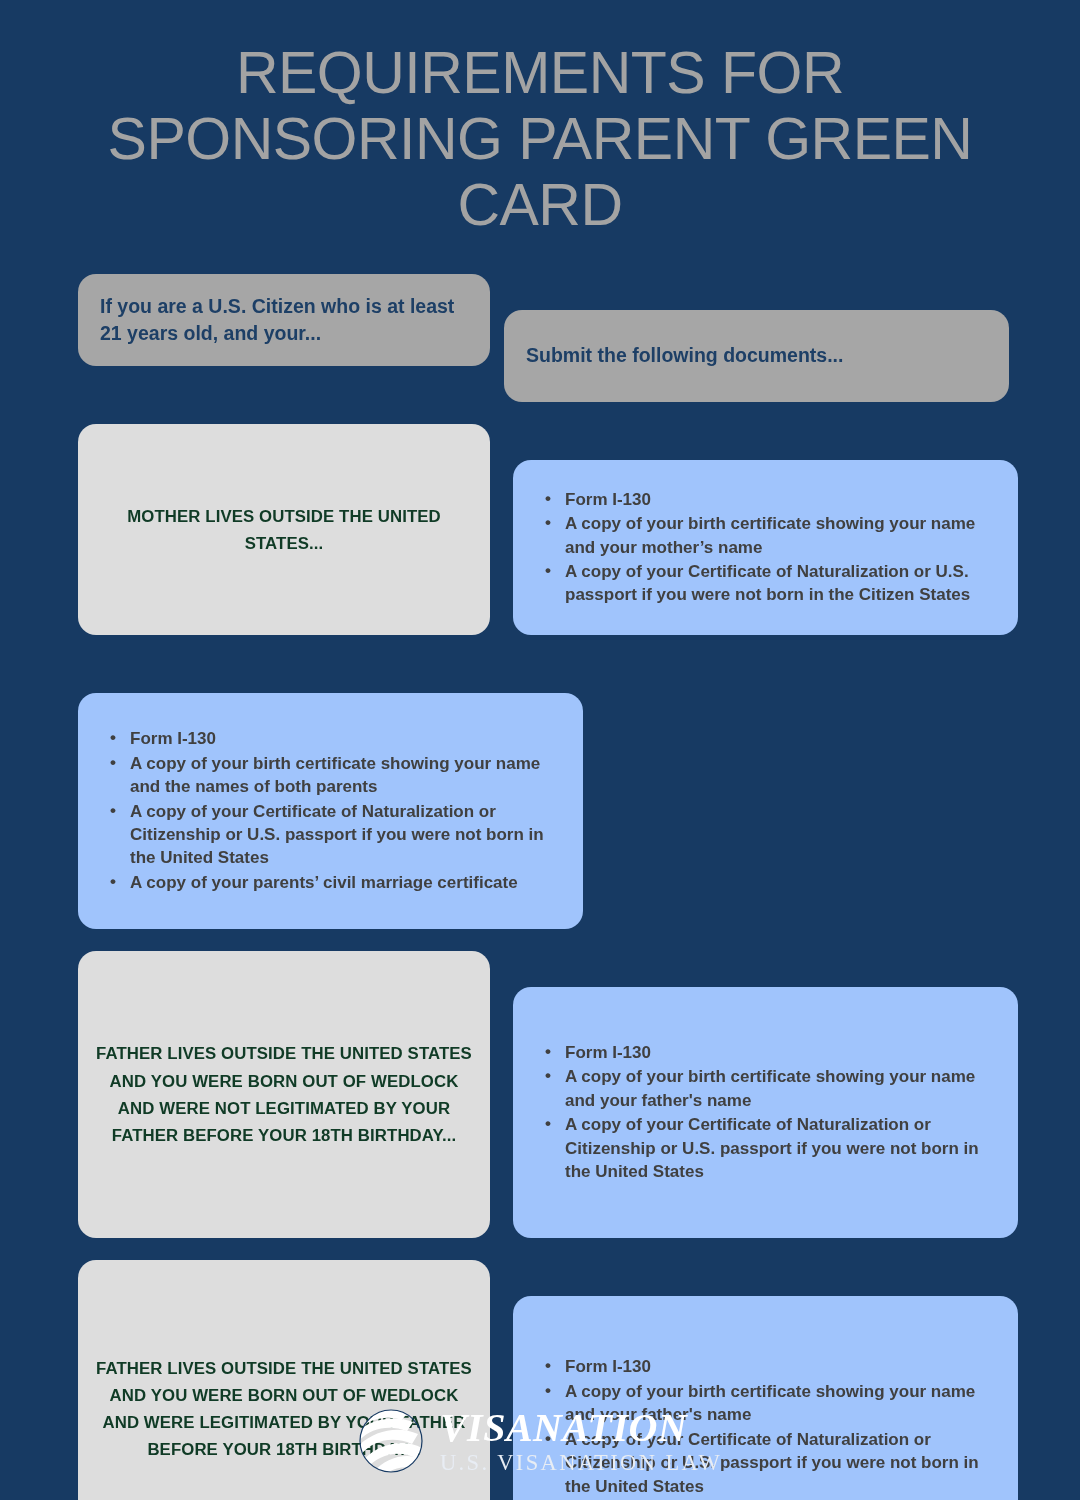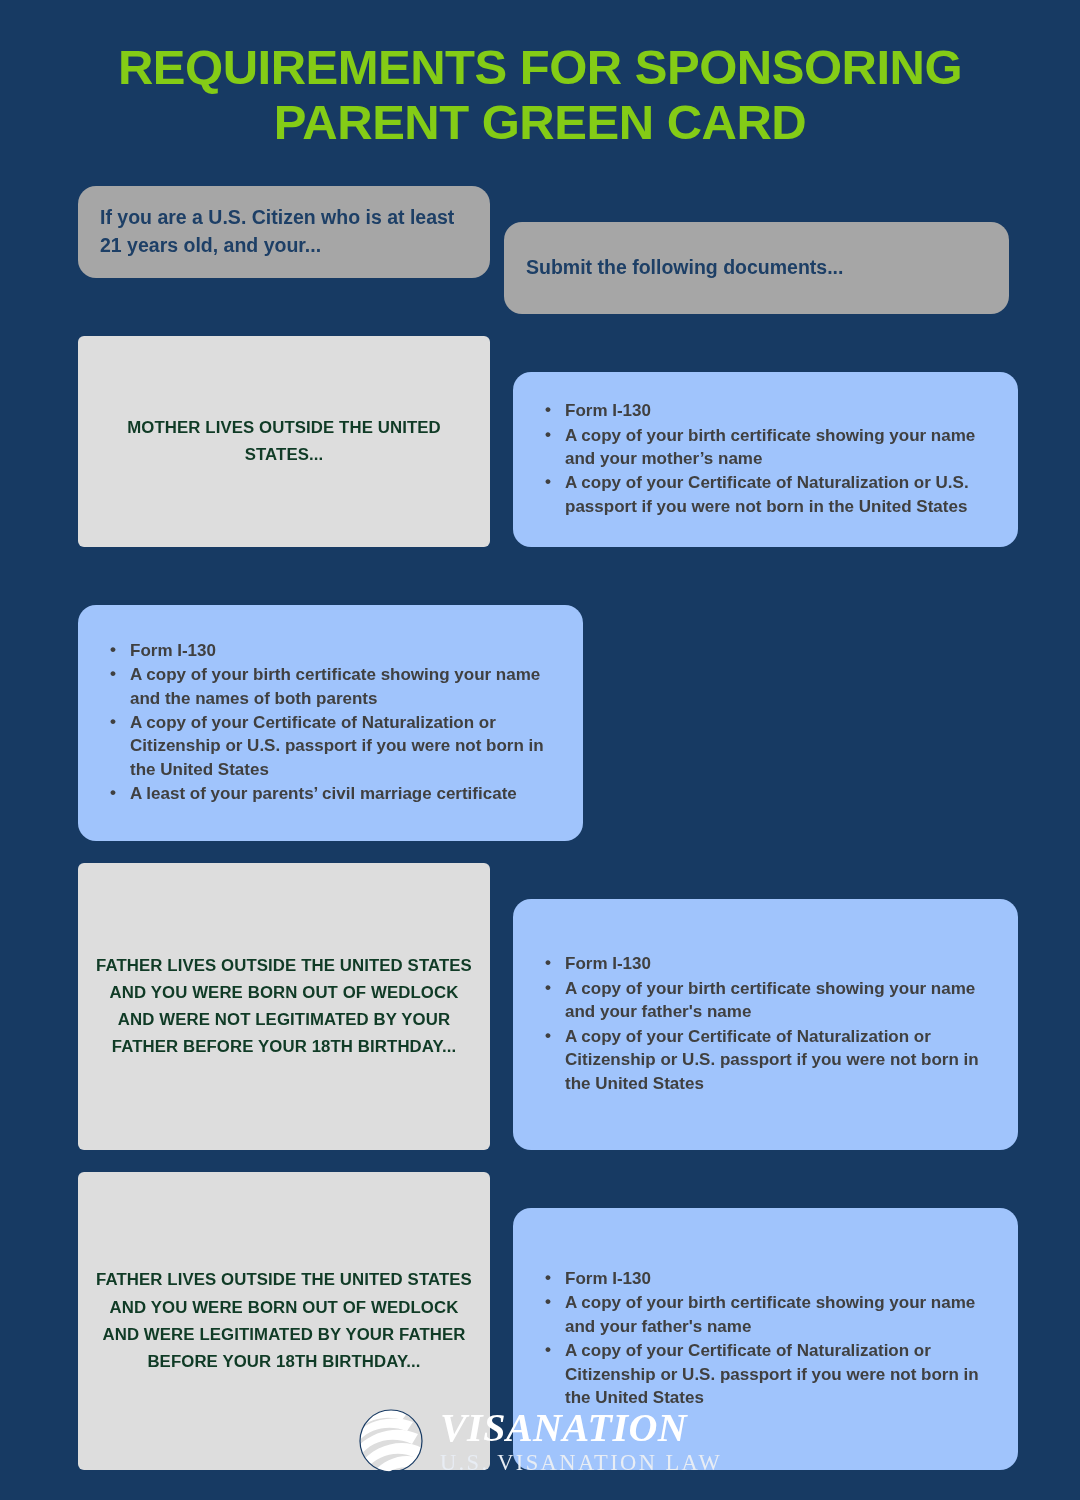--- a/index.html
+++ b/index.html
@@ -22,23 +22,23 @@
     position: relative;
     padding: 0;
   }
 
   
   .title-wrap {
     padding: 40px 80px 0 80px;
     text-align: center;
   }
   .title {
-    color: #84cc16;
-    font-size: 49px;
-    font-weight: 700;
+    color: #a3a3a3;
+    font-size: 59px;
+    font-weight: 400;
     line-height: 1.12;
     letter-spacing: -0.5px;
     text-transform: uppercase;
   }
 
   
   .grid {
     margin-top: 36px;
     padding: 0 62px 0 78px;
   }
@@ -67,21 +67,21 @@
     font-size: 19.5px;
     font-weight: 700;
     line-height: 1.42;
     text-align: left;
   }
   .row-head { margin-bottom: 22px; gap: 14px; }
 
   
   .cond-card {
     background: #dddddd;
-    border-radius: 6px;
+    border-radius: 18px;
     display: flex;
     align-items: center;
     justify-content: center;
     padding: 20px 16px;
     height: 100%;
   }
   .cond-text {
     color: #103b26;
     font-size: 16.8px;
     font-weight: 700;
@@ -184,34 +184,34 @@
       <div class="col-left">
         <div class="cond-card">
           <div class="cond-text">MOTHER LIVES OUTSIDE THE UNITED STATES...</div>
         </div>
       </div>
       <div class="col-right">
         <div class="docs-card">
           <ul class="docs-list">
             <li>Form I-130</li>
             <li>A copy of your birth certificate showing your name and your mother’s name</li>
-            <li>A copy of your Certificate of Naturalization or U.S. passport if you were not born in the United States</li>
+            <li>A copy of your Certificate of Naturalization or U.S. passport if you were not born in the Citizen States</li>
           </ul>
         </div>
       </div>
     </div>
 
     <div class="row r2">
       <div class="col-right">
         <div class="docs-card">
           <ul class="docs-list">
             <li>Form I-130</li>
             <li>A copy of your birth certificate showing your name and the names of both parents</li>
             <li>A copy of your Certificate of Naturalization or Citizenship or U.S. passport if you were not born in the United States</li>
-            <li>A least of your parents’ civil marriage certificate</li>
+            <li>A copy of your parents’ civil marriage certificate</li>
           </ul>
         </div>
       </div>
     </div>
 
     <div class="row r3">
       <div class="col-left">
         <div class="cond-card">
           <div class="cond-text">FATHER LIVES OUTSIDE THE UNITED STATES AND YOU WERE BORN OUT OF WEDLOCK AND WERE NOT LEGITIMATED BY YOUR FATHER BEFORE YOUR 18TH BIRTHDAY...</div>
         </div>

